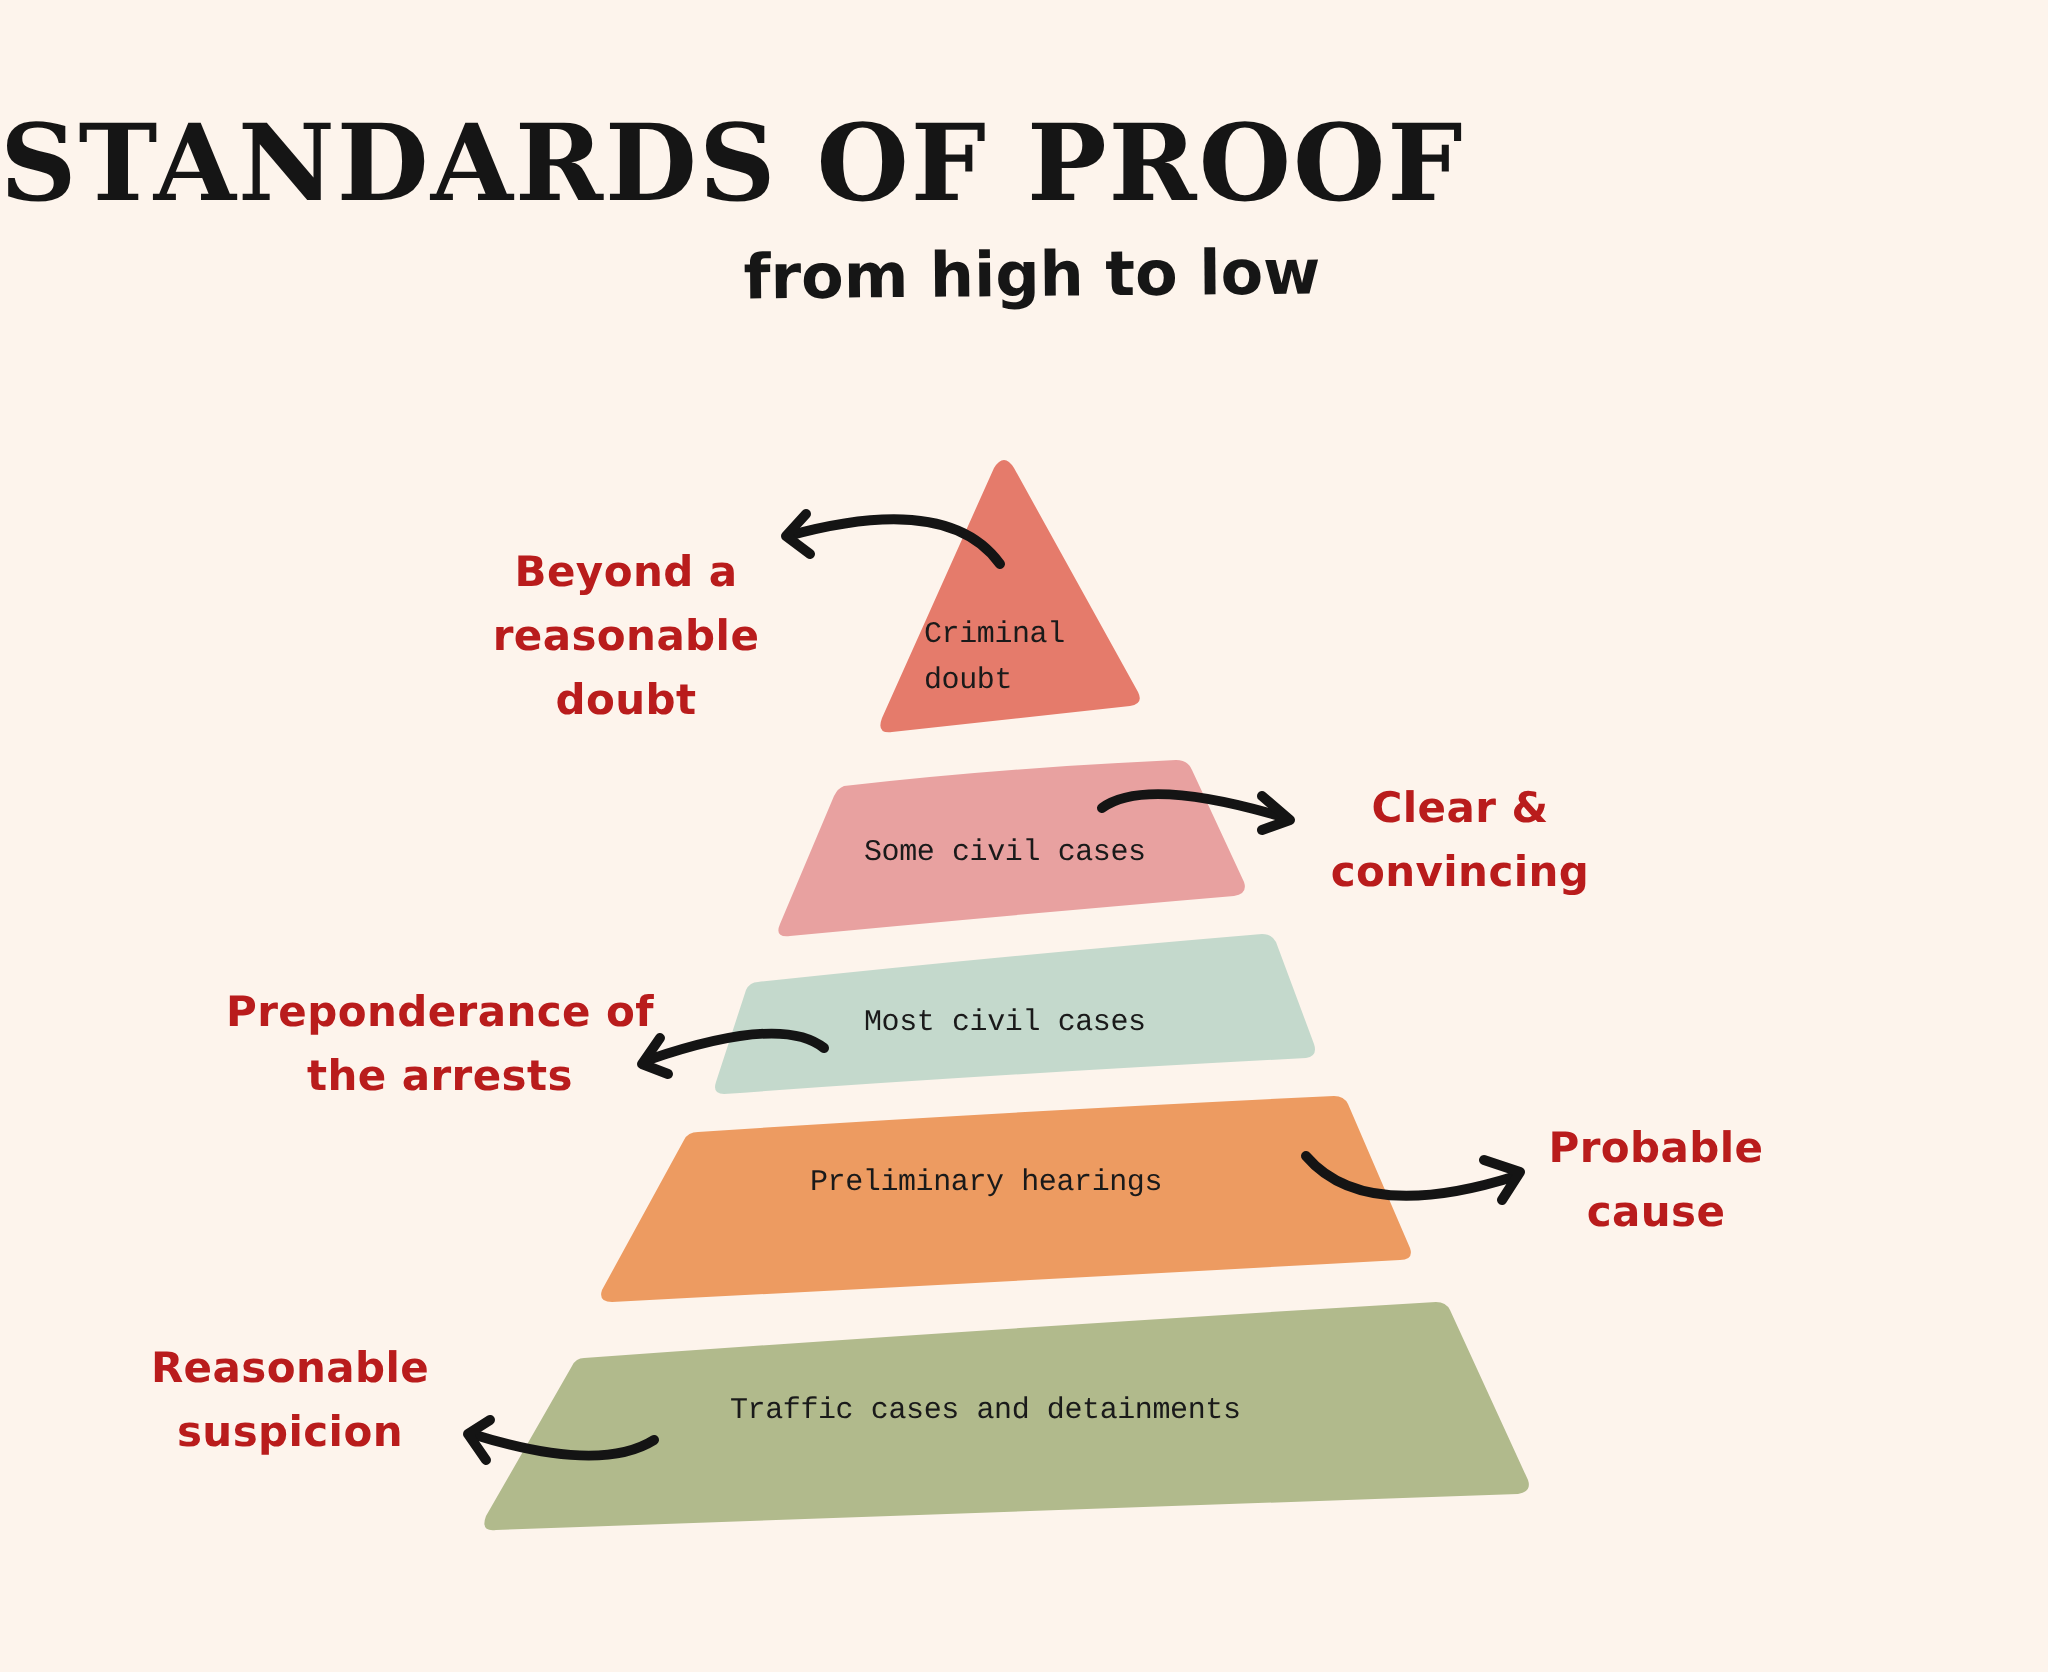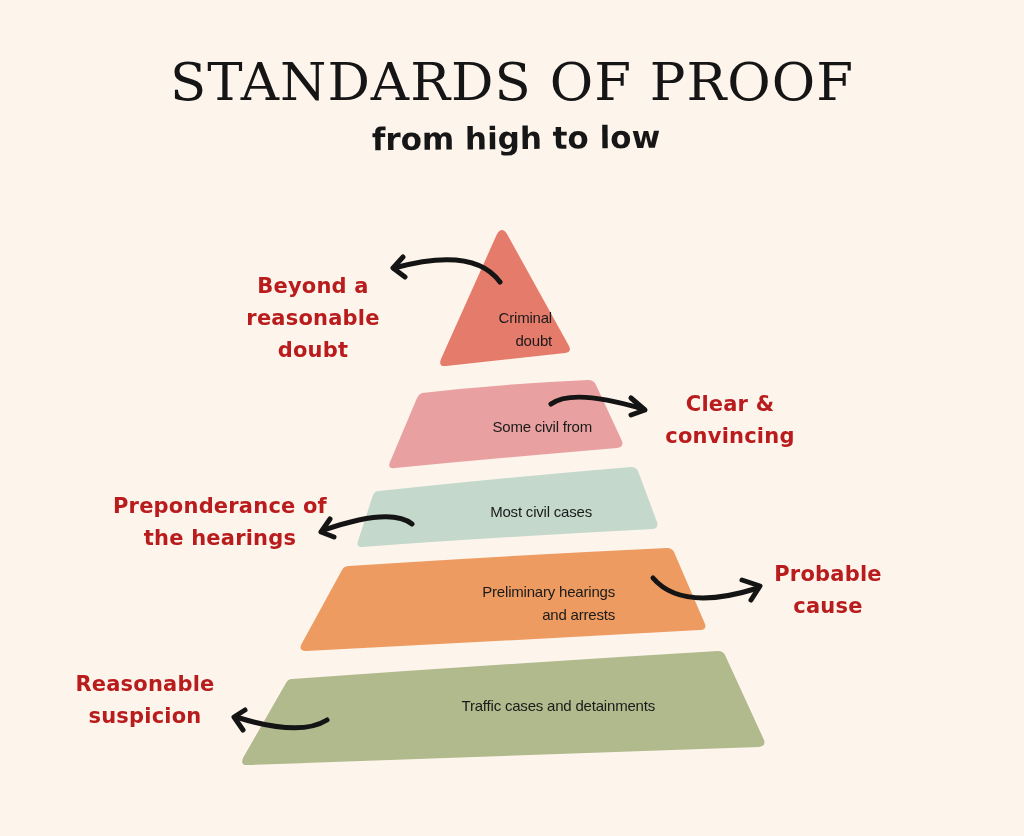--- a/index.html
+++ b/index.html
@@ -13,24 +13,23 @@
       position: relative;
       overflow: hidden;
       font-family: "DejaVu Sans", sans-serif;
       color: #111111;
     }
     .title {
       position: absolute;
       left: 0;
       top: 52px;
       width: 1024px;
-      text-align: center;
       font-family: "DejaVu Serif", serif;
       font-size: 53px;
-      font-weight: normal;
+      font-weight: bold;
       letter-spacing: 1px;
       color: #151515;
       margin: 0;
       line-height: 60px;
     }
     .subtitle {
       position: absolute;
       left: 0;
       top: 118px;
       width: 1024px;
@@ -47,24 +46,24 @@
     }
     svg.pyramid {
       position: absolute;
       left: 0;
       top: 0;
       width: 1024px;
       height: 836px;
     }
     .tier-label {
       position: absolute;
-      font-family: Liberation Sans, sans-serif;
+      font-family: Liberation Mono, monospace;
       font-size: 15px;
       color: #1a1a1a;
-      text-align: right;
+      text-align: left;
       line-height: 23px;
       white-space: nowrap;
       letter-spacing: -0.2px;
     }
     .standard-label {
       position: absolute;
       font-family: "DejaVu Sans", sans-serif;
       font-size: 21px;
       font-weight: bold;
       color: #b91c1c;
@@ -116,31 +115,30 @@
 
     <path d="M327,720 Q300,737 236,717"></path>
     <path d="M245,710 L234,717 L243,730"></path>
   </g>
 </svg>
 
 <div class="tier-label" style="left:462px; top:306px; width:90px;">
   <div>Criminal</div>
   <div>doubt</div>
 </div>
-<div class="tier-label" style="left:432px; top:415px; width:160px;">Some civil from</div>
+<div class="tier-label" style="left:432px; top:415px; width:160px;">Some civil cases</div>
 <div class="tier-label" style="left:432px; top:500px; width:160px;">Most civil cases</div>
 <div class="tier-label" style="left:405px; top:580px; width:210px;">
   <div>Preliminary hearings</div>
-  <div>and arrests</div>
 </div>
 <div class="tier-label" style="left:365px; top:694px; width:290px;">Traffic cases and detainments</div>
 
 <div class="standard-label" style="left:228px; top:270px; width:170px;">Beyond a
 reasonable
 doubt</div>
 <div class="standard-label" style="left:655px; top:388px; width:150px;">Clear &amp;
 convincing</div>
 <div class="standard-label" style="left:96px; top:490px; width:248px;">Preponderance of
-the hearings</div>
+the arrests</div>
 <div class="standard-label" style="left:758px; top:558px; width:140px;">Probable
 cause</div>
 <div class="standard-label" style="left:60px; top:668px; width:170px;">Reasonable
 suspicion</div>
 
 </body></html>

